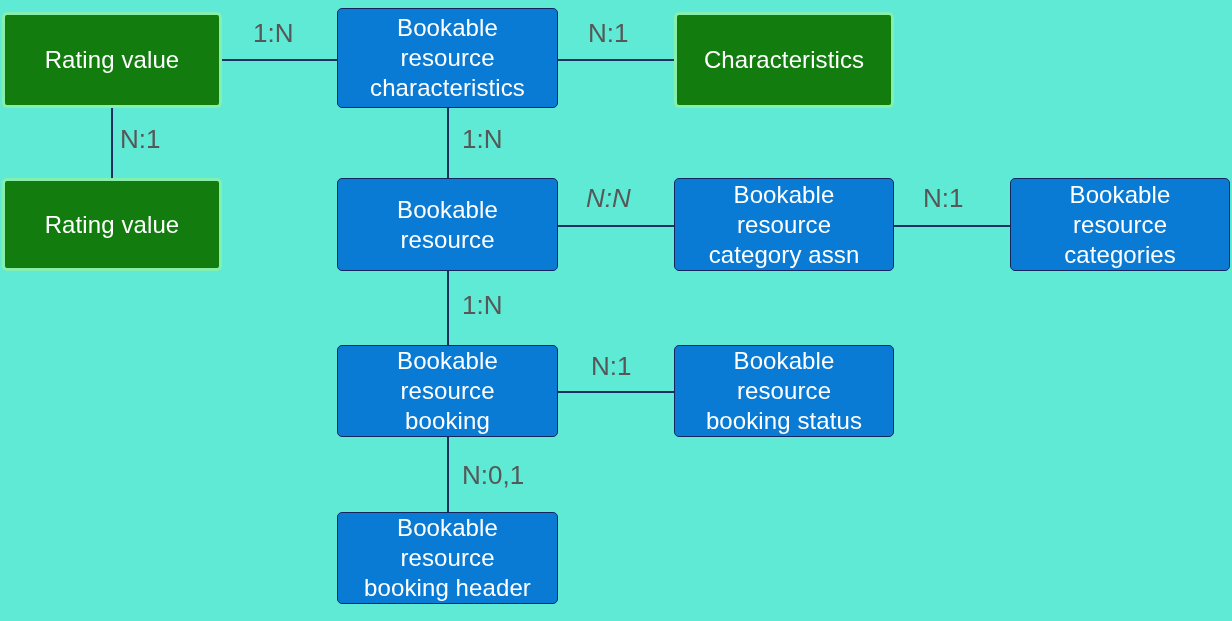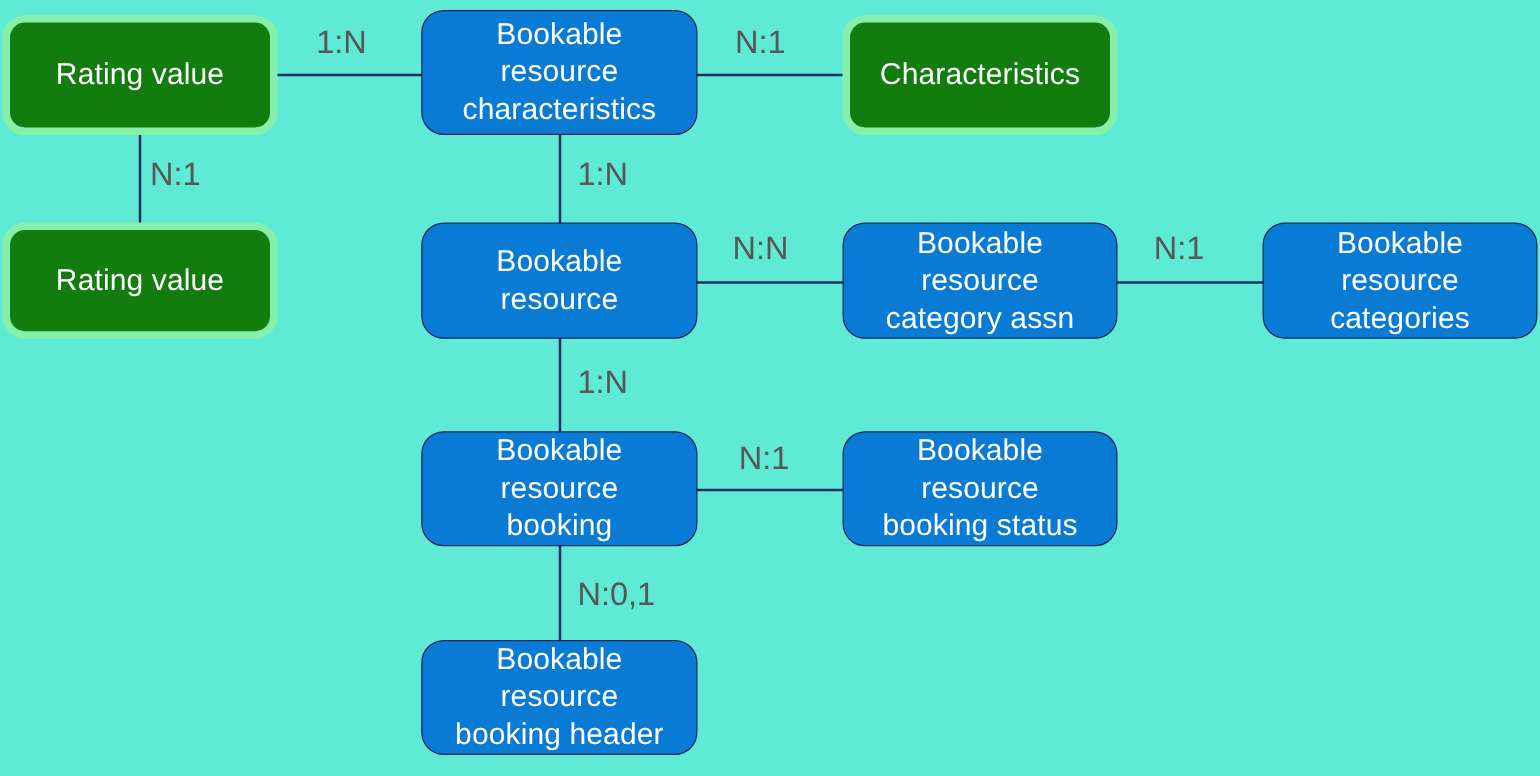--- a/index.html
+++ b/index.html
@@ -14,35 +14,35 @@
     position: relative;
     width: 1232px;
     height: 621px;
     background: #5eead4;
     overflow: hidden;
     padding-left: 44px;
   }
   .node {
     position: absolute;
     box-sizing: border-box;
-    border-radius: 18px;
+    border-radius: 5px;
     display: flex;
     align-items: center;
     justify-content: center;
     text-align: center;
     color: #ffffff;
     font-size: 24px;
     line-height: 30px;
     letter-spacing: 0.1px;
     padding: 4px 8px;
     z-index: 3;
   }
   .node.green {
     background: #127d0e;
-    border: 6px solid #86efac;
+    border: 3px solid #86efac;
   }
   .node.blue {
     background: #0a7bd4;
     border: 1px solid #16265c;
   }
   .node .label {
     display: block;
     width: 100%;
     white-space: pre-line;
   }
@@ -74,21 +74,21 @@
   <div class="conn h" style="left:557px; top:225px; width:118px;"></div>
   <div class="conn h" style="left:893px; top:225px; width:118px;"></div>
   <div class="conn v" style="left:447px; top:270px; width:2px; height:76px;"></div>
   <div class="conn h" style="left:557px; top:391px; width:118px;"></div>
   <div class="conn v" style="left:447px; top:436px; width:2px; height:77px;"></div>
 
   <div class="rel" style="left:253px; top:18px;">1:N</div>
   <div class="rel" style="left:588px; top:18px;">N:1</div>
   <div class="rel" style="left:120px; top:124px;">N:1</div>
   <div class="rel" style="left:462px; top:124px;">1:N</div>
-  <div class="rel" style="left:586px; top:183px;">N:N</div>
+  <div class="rel" style="left:586px; top:183px;font-style:italic;">N:N</div>
   <div class="rel" style="left:923px; top:183px;">N:1</div>
   <div class="rel" style="left:462px; top:290px;">1:N</div>
   <div class="rel" style="left:591px; top:351px;">N:1</div>
   <div class="rel" style="left:462px; top:460px;text-align:center;">N:0,1</div>
 
   <div class="node green" style="left:2px; top:12px; width:220px; height:96px;">
     <span class="label">Rating value</span>
   </div>
 
   <div class="node green" style="left:2px; top:178px; width:220px; height:93px;">

